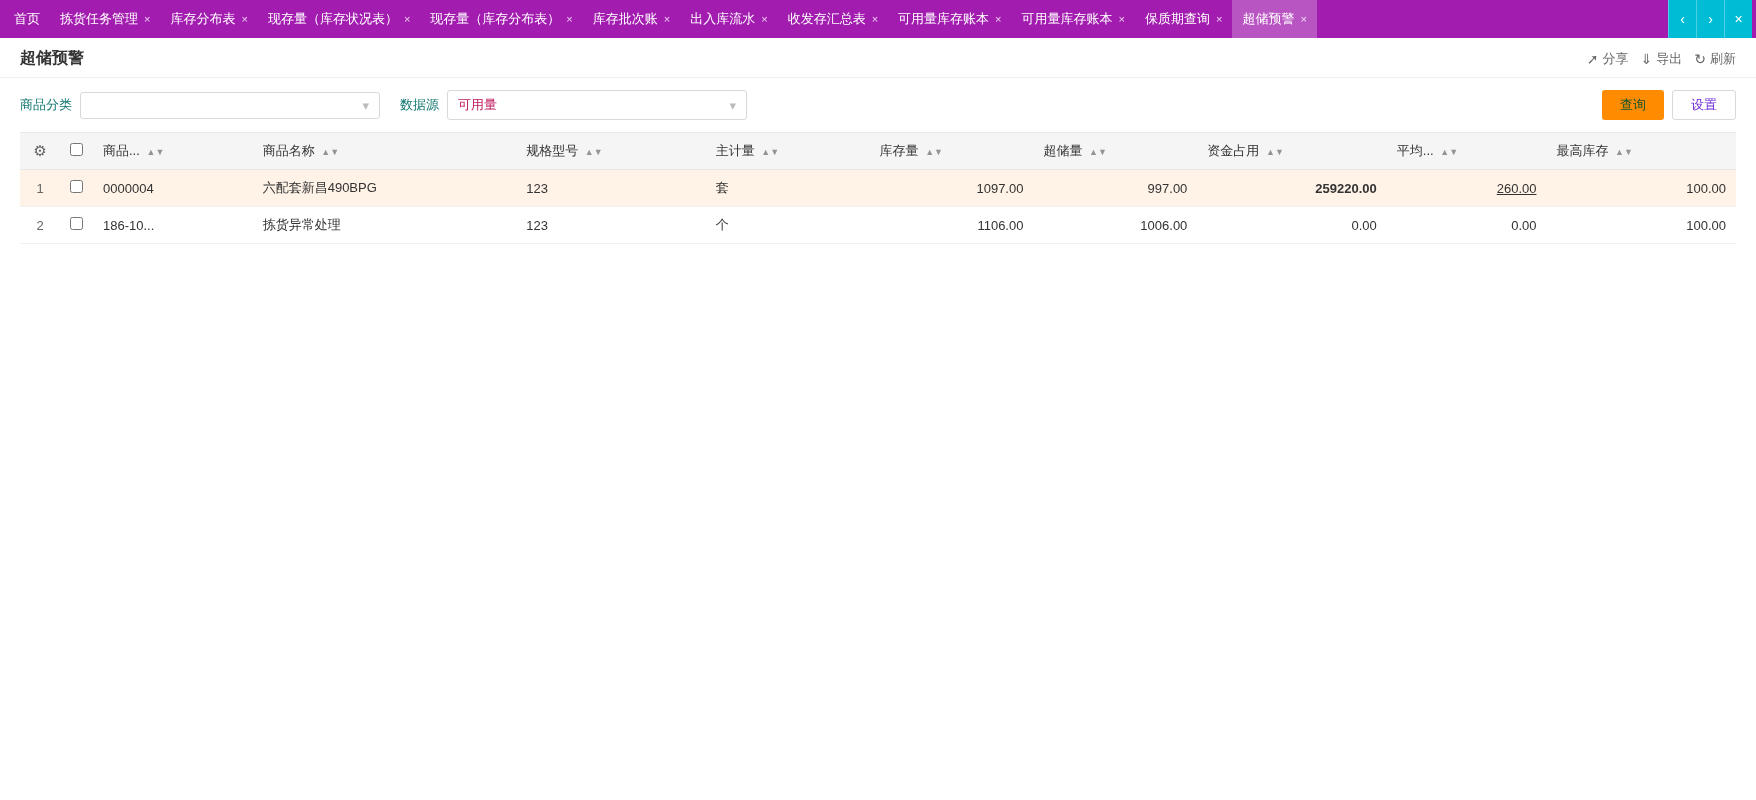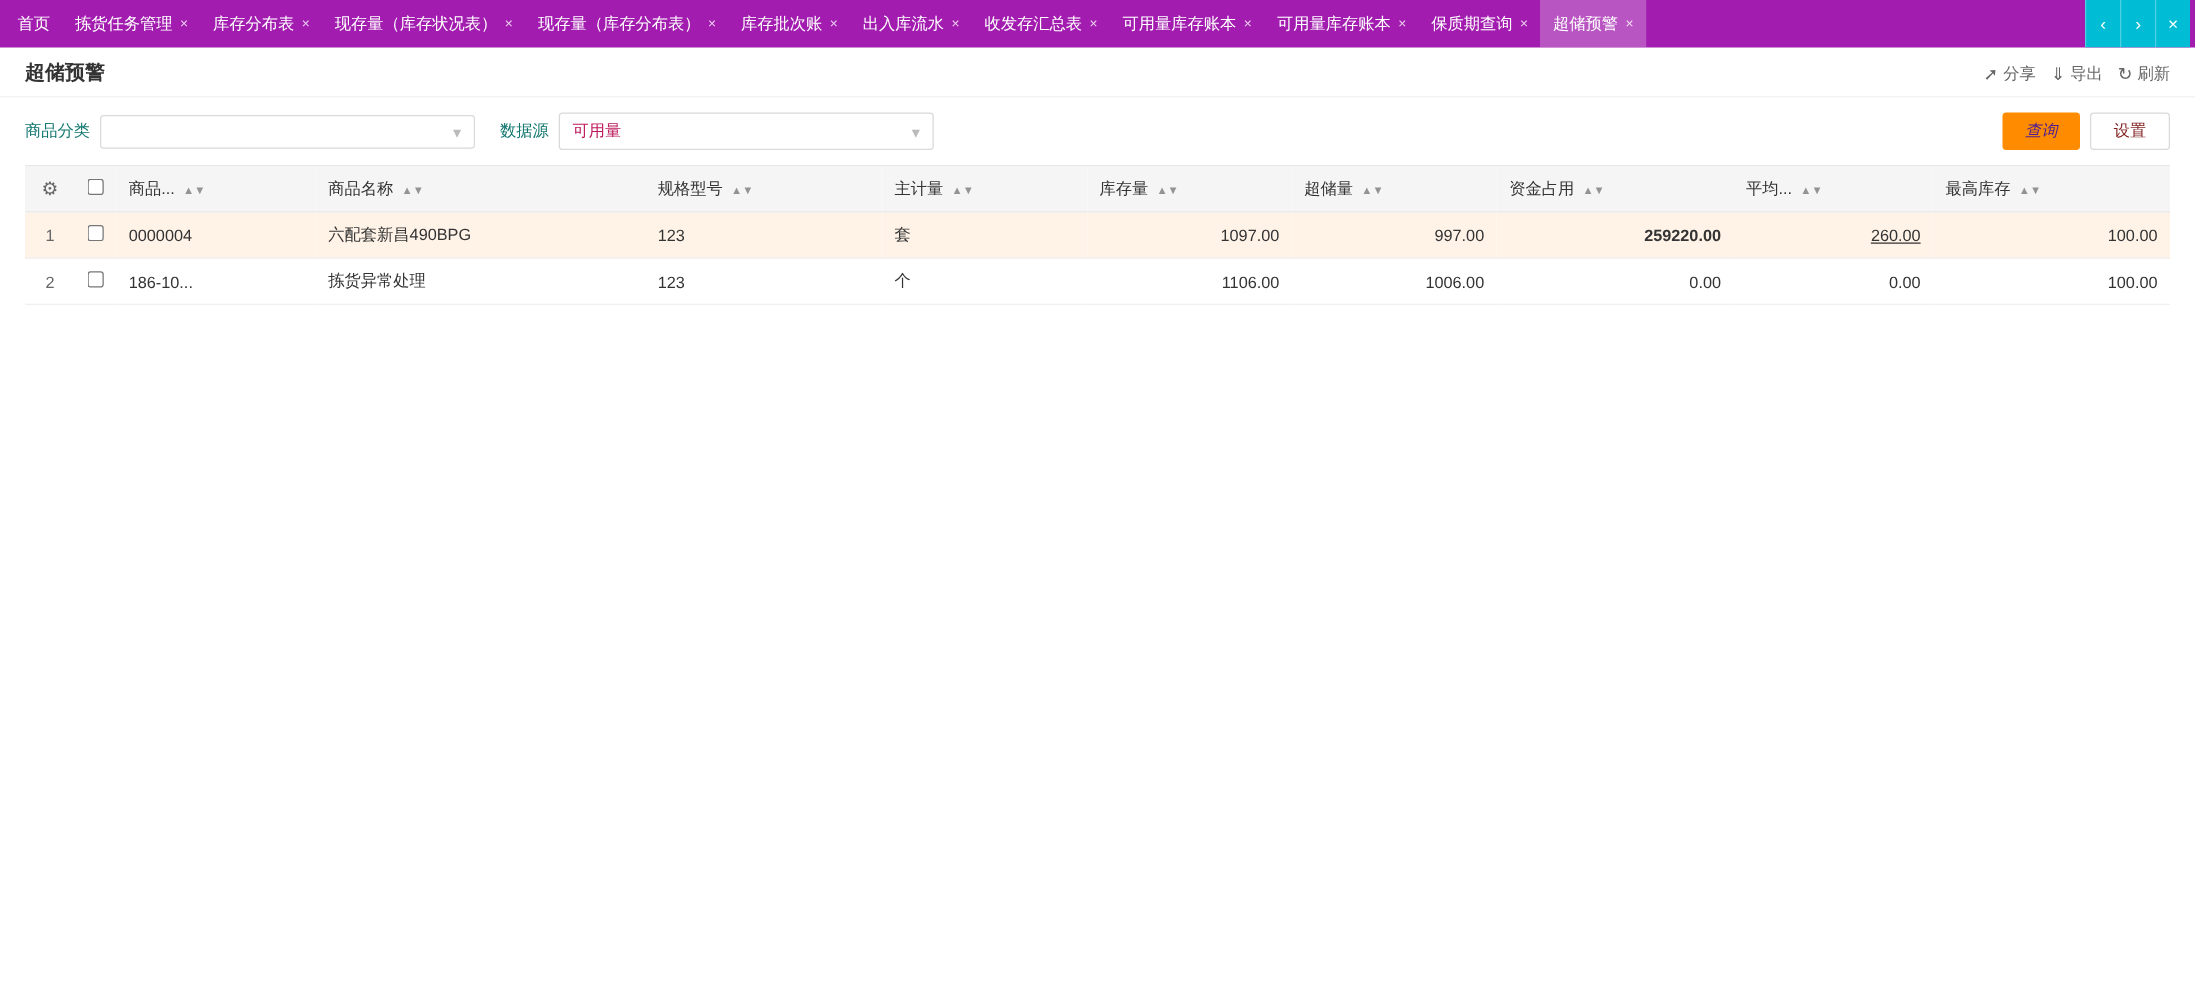--- a/index.html
+++ b/index.html
@@ -105,31 +105,30 @@
       color: #999;
     }
     .filter-select-value { color: #be185d; }
     .filter-actions {
       margin-left: auto;
       display: flex;
       gap: 8px;
     }
     .btn-query {
       background: #ff8c00;
-      color: #4c1d95;
+      color: #14532d;
       border: none;
       border-radius: 3px;
       padding: 6px 18px;
       cursor: pointer;
       font-size: 13px;
-      font-style: italic;
     }
     .btn-settings {
       background: #fff;
-      color: #7f1d1d;
+      color: #6d28d9;
       border: 1px solid #d9d9d9;
       border-radius: 3px;
       padding: 5px 18px;
       cursor: pointer;
       font-size: 13px;
     }
 
     
     .table-wrapper {
       padding: 0 20px;

